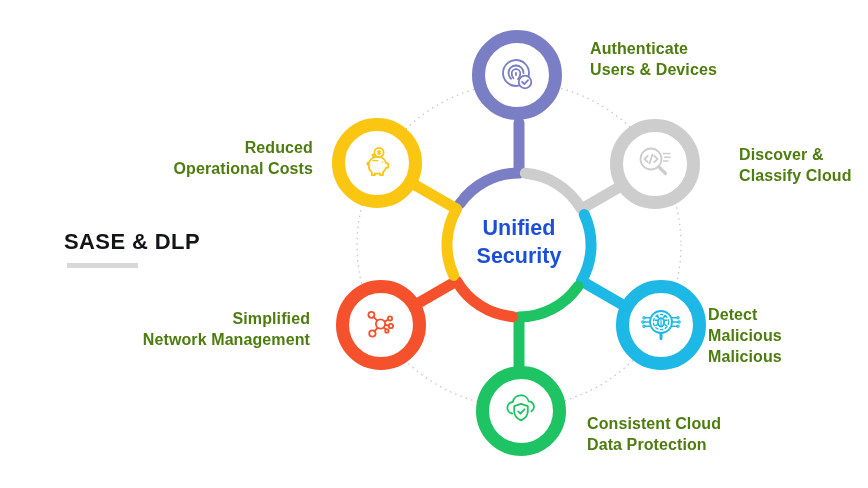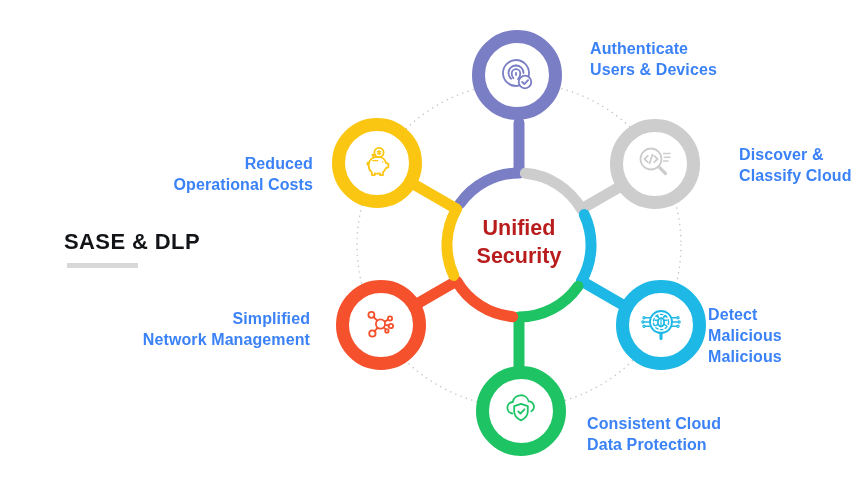--- a/index.html
+++ b/index.html
@@ -1,24 +1,24 @@
 <!DOCTYPE html>
 <html><head>
 <meta charset="utf-8">
 <style>
   html,body{margin:0;padding:0;background:#fff;}
   #stage{position:relative;width:868px;height:488px;background:#fff;overflow:hidden;
          font-family:"Liberation Sans",sans-serif;}
   #diagram{position:absolute;left:0;top:0;}
   .label{position:absolute;font-weight:700;font-size:16px;line-height:21px;
-         color:#3b82f6;letter-spacing:.1px;white-space:nowrap;}
+         color:#4d7c0f;letter-spacing:.1px;white-space:nowrap;}
   .label span{display:block;}
   .label.right{text-align:right;}
   .center-label{position:absolute;left:439px;top:214px;width:160px;text-align:center;
-                font-weight:600;font-size:21.5px;line-height:28px;color:#b91c1c;}
+                font-weight:600;font-size:21.5px;line-height:28px;color:#1d4ed8;}
   .center-label span{display:block;}
   .brand{position:absolute;left:64px;top:228px;font-weight:800;font-size:22px;
          line-height:28px;color:#121418;letter-spacing:.4px;}
   .brand-underline{position:absolute;left:67px;top:263px;width:71px;height:5px;background:#d8d8d8;}
   .icon{position:absolute;width:44px;height:44px;}
   .icon svg{display:block;width:44px;height:44px;}
 </style>
 </head>
 <body>
 
@@ -153,21 +153,21 @@
   <div class="label" style="left:587px;top:413px;">
     <span>Consistent Cloud</span>
     <span>Data Protection</span>
   </div>
 
   <div class="label right" style="right:558px;top:308px;">
     <span>Simplified</span>
     <span>Network Management</span>
   </div>
 
-  <div class="label right" style="right:555px;top:137px;margin-top:16px;">
+  <div class="label right" style="right:555px;top:137px;">
     <span>Reduced</span>
     <span>Operational Costs</span>
   </div>
 
   <div class="brand">SASE &amp; DLP</div>
   <div class="brand-underline"></div>
 
 </div>
 
 </body></html>

